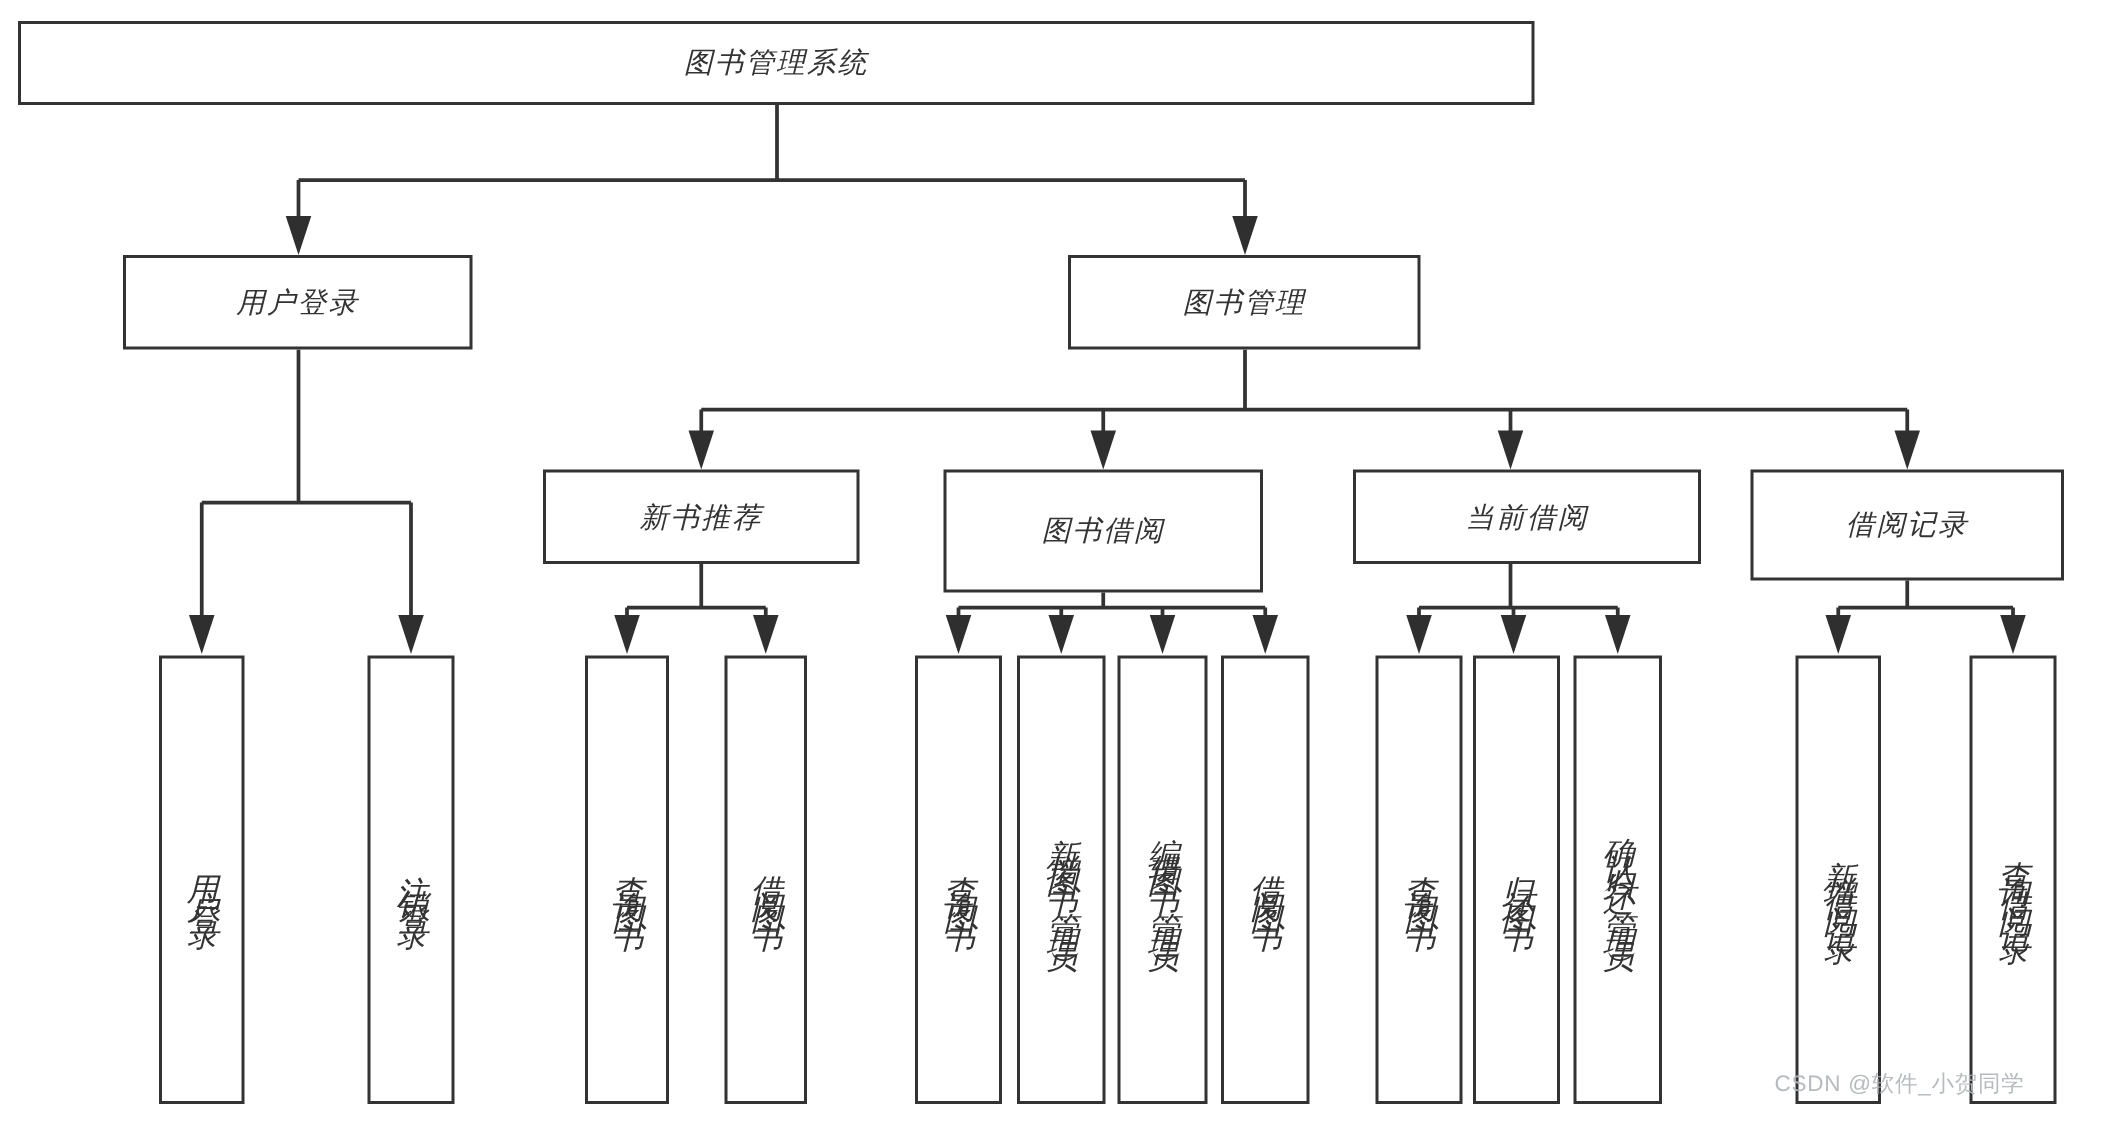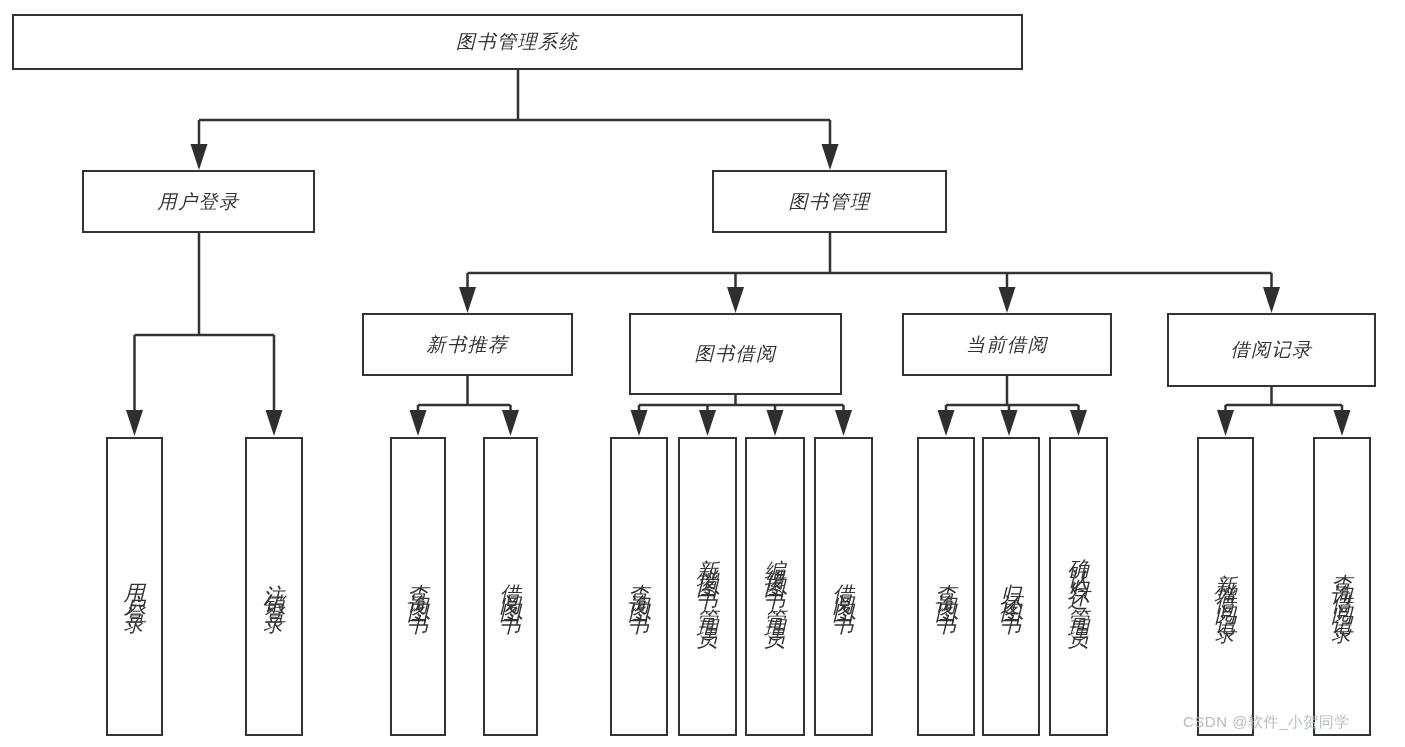--- a/index.html
+++ b/index.html
@@ -41,21 +41,21 @@
     line-height: 1;
     letter-spacing: 10px;
     white-space: nowrap;
   }
   
   .n-root { left: 12px;   top: 14px;  width: 1011px; height: 56px; }
   .n-l2a  { left: 82px;   top: 170px; width: 233px;  height: 63px; }
   .n-l2b  { left: 712px;  top: 170px; width: 235px;  height: 63px; }
   .n-l3a  { left: 362px;  top: 313px; width: 211px;  height: 63px; }
   .n-l3b  { left: 629px;  top: 313px; width: 213px;  height: 82px; }
-  .n-l3c  { left: 902px;  top: 313px; width: 210px;  height: 63px; }
+  .n-l3c  { left: 902px;  top: 313px; width: 232px;  height: 63px; }
   .n-l3d  { left: 1167px; top: 313px; width: 209px;  height: 74px; }
   .lf1  { left: 106px;  width: 57px; }
   .lf2  { left: 245px;  width: 58px; }
   .lf3  { left: 390px;  width: 56px; }
   .lf4  { left: 483px;  width: 55px; }
   .lf5  { left: 610px;  width: 58px; }
   .lf6  { left: 678px;  width: 59px; }
   .lf7  { left: 745px;  width: 60px; }
   .lf8  { left: 814px;  width: 59px; }
   .lf9  { left: 917px;  width: 58px; }

